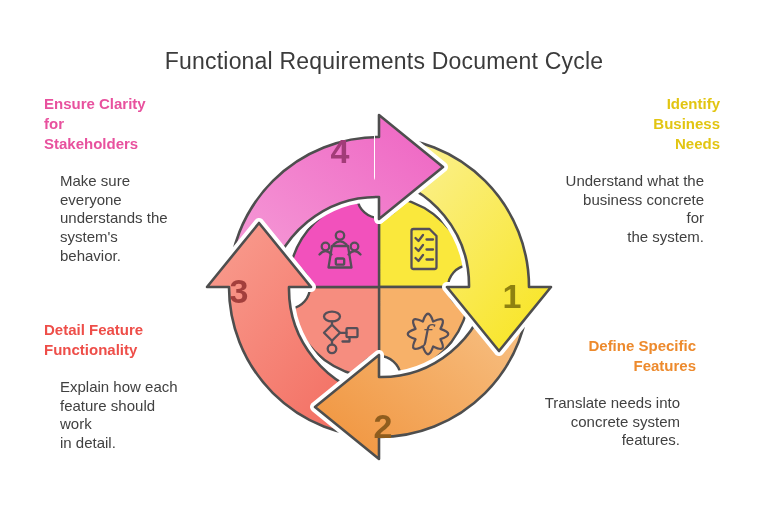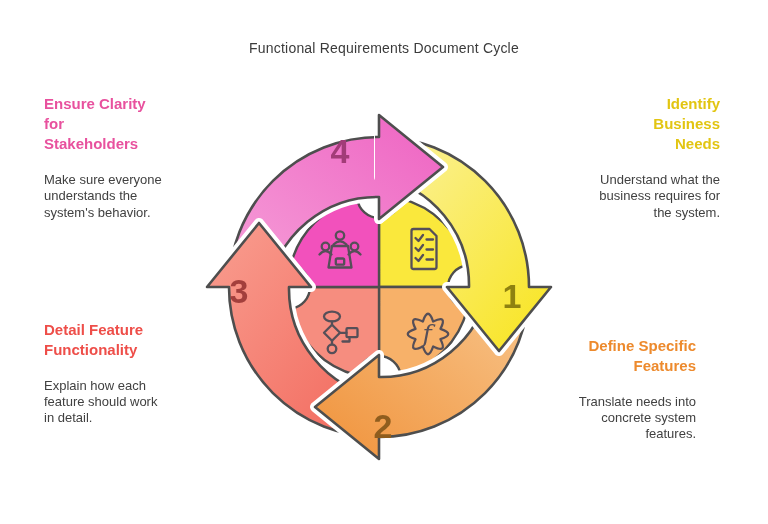--- a/index.html
+++ b/index.html
@@ -2,30 +2,30 @@
 <html><head>
 <meta charset="utf-8">
 <style>
   html,body { margin:0; padding:0; }
   body {
     width:768px; height:524px; position:relative; overflow:hidden;
     background:#ffffff;
     font-family:"Liberation Sans", sans-serif;
   }
   .title {
-    position:absolute; top:40px; left:0; right:0;
-    text-align:center; font-size:14px; color:#3B3B3B; letter-spacing:.2px;
+    position:absolute; top:48px; left:0; right:0;
+    text-align:center; font-size:23px; color:#3B3B3B; letter-spacing:.2px;
   }
   .block { position:absolute; }
   .block h2 {
     margin:0 0 18px 0; font-size:15px; font-weight:bold;
     line-height:1.34; white-space:pre-line;
   }
   .block p {
-    margin:0; font-size:13px; color:#414141;
+    margin:16px; font-size:15px; color:#414141;
     line-height:1.24; white-space:pre-line;
   }
   .tl { left:44px;  top:94px;  width:152px; text-align:left;  }
   .tr { right:48px; top:94px;  width:172px; text-align:right; }
   .bl { left:44px;  top:320px; width:162px; text-align:left;  }
   .br { right:72px; top:336px; width:182px; text-align:right; }
   .c-pink   { color:#E8519E; }
   .c-yellow { color:#E2C512; }
   .c-red    { color:#EE4E49; }
   .c-orange { color:#ED8A2D; }
@@ -43,21 +43,21 @@
   <p>Make sure everyone
 understands the
 system's behavior.</p>
 </div>
 
 <div class="block tr">
   <h2 class="c-yellow">Identify
 Business
 Needs</h2>
   <p>Understand what the
-business requires for
+business concrete for
 the system.</p>
 </div>
 
 <div class="block bl">
   <h2 class="c-red">Detail Feature
 Functionality</h2>
   <p>Explain how each
 feature should work
 in detail.</p>
 </div>

